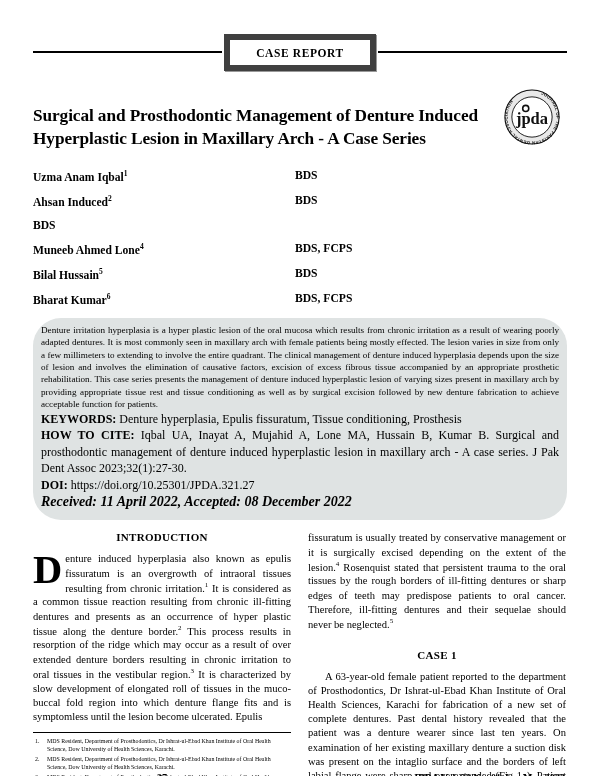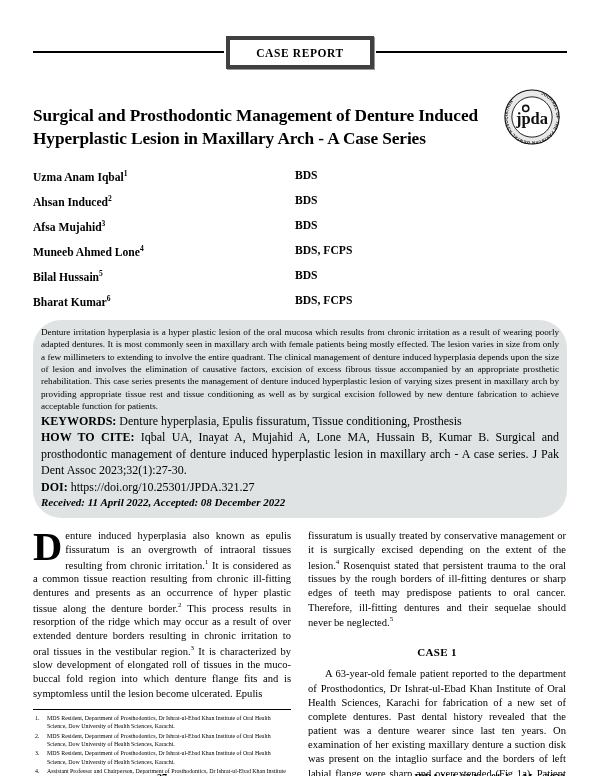--- a/index.html
+++ b/index.html
@@ -30,21 +30,21 @@
     display: flex;
     align-items: center;
   }
   .rule-line {
     flex: 1 1 auto;
     height: 2px;
     background: #000;
   }
   .case-report-box {
     flex: 0 0 auto;
-    border: 4px solid #404040;
+    border: 6px solid #404040;
     box-shadow: 1px 1px 0 #999;
     padding: 3px 26px 4px 26px;
     margin: 0 2px;
     background: #fff;
     text-align: center;
   }
   .case-report-label {
     font-family: "Liberation Serif", serif;
     font-weight: bold;
     font-size: 11.5px;
@@ -114,21 +114,21 @@
   .abstract-body { margin: 0; }
   .meta-line {
     margin: 0;
     font-size: 12px;
     line-height: 1.38;
   }
   .meta-label { font-weight: bold; }
   .received-line {
     font-style: italic;
     font-weight: bold;
-    font-size: 11px;
+    font-size: 14px;
     margin: 0;
   }
 
   
   .body-cols {
     display: flex;
     margin-top: 11px;
     gap: 17px;
   }
   .col {
@@ -249,21 +249,20 @@
   <div class="authors">
     <div class="author-row">
       <div class="author-name"><span>Uzma Anam Iqbal</span><sup>1</sup></div>
       <div class="author-degree">BDS</div>
     </div>
     <div class="author-row">
       <div class="author-name"><span>Ahsan Induced</span><sup>2</sup></div>
       <div class="author-degree">BDS</div>
     </div>
     <div class="author-row">
-      <div class="author-name"><span>Afsa Mujahid</span><sup>3</sup></div>
       <div class="author-degree">BDS</div>
     </div>
     <div class="author-row">
       <div class="author-name"><span>Muneeb Ahmed Lone</span><sup>4</sup></div>
       <div class="author-degree">BDS, FCPS</div>
     </div>
     <div class="author-row">
       <div class="author-name"><span>Bilal Hussain</span><sup>5</sup></div>
       <div class="author-degree">BDS</div>
     </div>
@@ -277,20 +276,21 @@
     <p class="abstract-body">Denture irritation hyperplasia is a hyper plastic lesion of the oral mucosa which results from chronic irritation as a result of wearing poorly adapted dentures. It is most commonly seen in maxillary arch with female patients being mostly effected. The lesion varies in size from only a few millimeters to extending to involve the entire quadrant. The clinical management of denture induced hyperplasia depends upon the size of lesion and involves the elimination of causative factors, excision of excess fibrous tissue accompanied by an appropriate prosthetic rehabilitation. This case series presents the management of denture induced hyperplastic lesion of varying sizes present in maxillary arch by providing appropriate tissue rest and tissue conditioning as well as by surgical excision followed by new denture fabrication to achieve acceptable function for patients.</p>
     <p class="meta-line"><span class="meta-label">KEYWORDS:</span><span> Denture hyperplasia, Epulis fissuratum, Tissue conditioning, Prosthesis</span></p>
     <p class="meta-line"><span class="meta-label">HOW TO CITE:</span><span> Iqbal UA, Inayat A, Mujahid A, Lone MA, Hussain B, Kumar B. Surgical and prosthodontic management of denture induced hyperplastic lesion in maxillary arch - A case series. J Pak Dent Assoc 2023;32(1):27-30.</span></p>
     <p class="meta-line"><span class="meta-label">DOI:</span><span> https://doi.org/10.25301/JPDA.321.27</span></p>
     <p class="received-line">Received: 11 April 2022, Accepted: 08 December 2022</p>
   </div>
 
   <div class="body-cols">
 
     <div class="col">
+      <h2 class="section-head">INTRODUCTION</h2>
 
       <p class="body-text dropcap-para"><span>Denture induced hyperplasia also known as epulis fissuratum is an overgrowth of intraoral tissues resulting from chronic irritation.</span><sup>1</sup><span> It is considered as a common tissue reaction resulting from chronic ill-fitting dentures and presents as an occurrence of hyper plastic tissue along the denture border.</span><sup>2</sup><span> This process results in resorption of the ridge which may occur as a result of over extended denture borders resulting in chronic irritation to oral tissues in the vestibular region.</span><sup>3</sup><span> It is characterized by slow development of elongated roll of tissues in the muco-buccal fold region into which denture flange fits and is symptomless until the lesion become ulcerated. Epulis</span></p>
 
       <div class="footnotes">
         <div class="fn-item">
           <div class="fn-num">1.</div>
           <div class="fn-text">MDS Resident, Department of Prosthodontics, Dr Ishrat-ul-Ebad Khan Institute of Oral Health Science, Dow University of Health Sciences, Karachi.</div>
         </div>
         <div class="fn-item">
           <div class="fn-num">2.</div>

